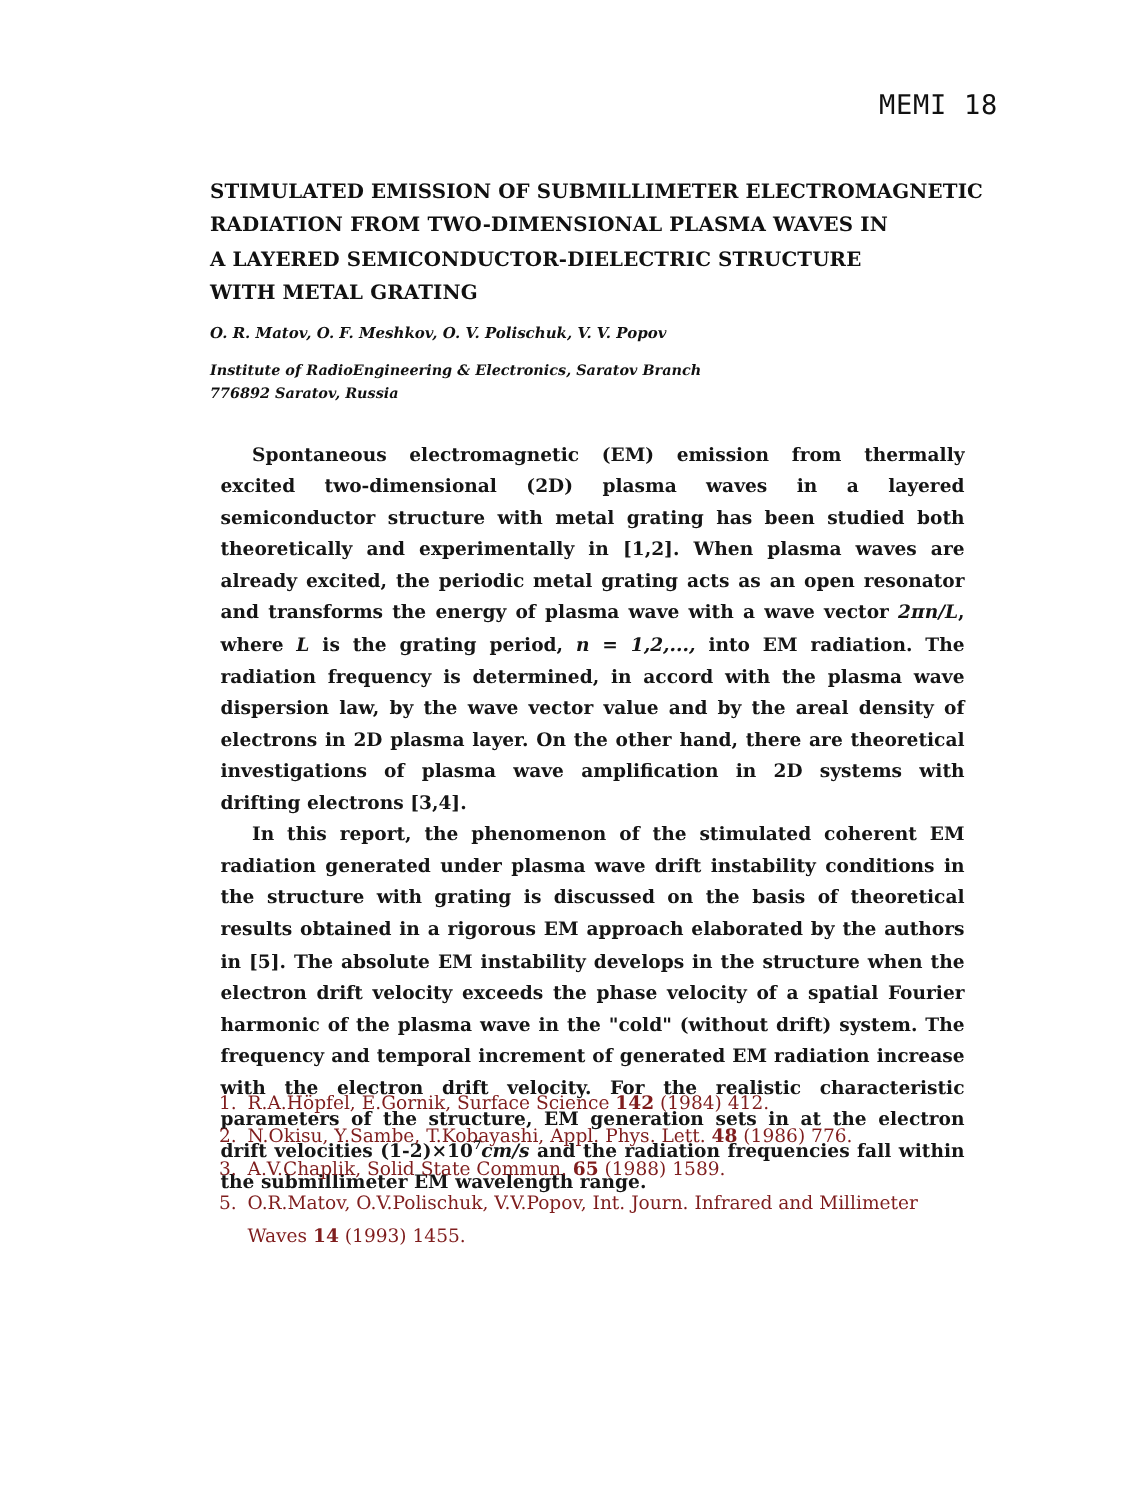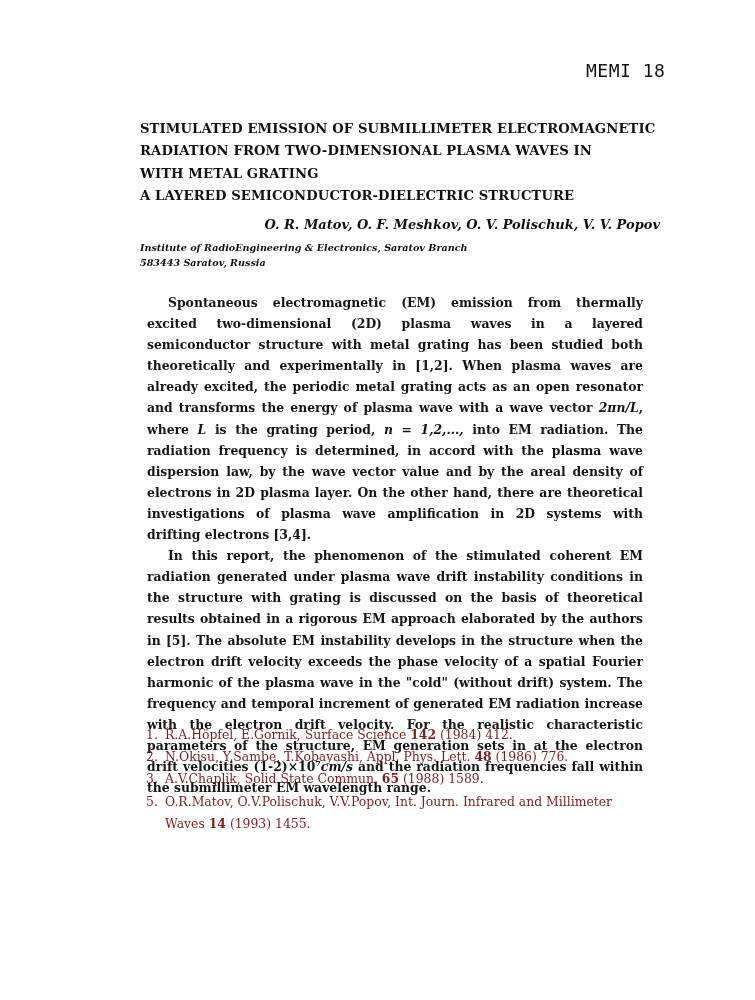--- a/index.html
+++ b/index.html
@@ -13,21 +13,21 @@
     font-family: "DejaVu Sans Mono", "Liberation Mono", monospace;
     font-size: 18px; letter-spacing: 0.5px;
   }
   .title {
     position: absolute; left: 140px; top: 118px; width: 520px;
     font-weight: bold; font-size: 13.2px;
     line-height: 22.4px; letter-spacing: 0.1px;
   }
   .authors {
     position: absolute; left: 140px; top: 217px; width: 520px;
-    text-align: right; font-style: italic; font-weight: bold; font-size: 13px;
+    text-align: left; font-style: italic; font-weight: bold; font-size: 10px;
   }
   .affil {
     position: absolute; left: 140px; top: 240px; width: 520px;
     text-align: left; font-style: italic; font-weight: bold; font-size: 9.6px;
     line-height: 15px;
   }
   .body-text {
     position: absolute; left: 147px; top: 292px; width: 496px;
     font-size: 12.4px; line-height: 21.1px; text-align: justify;
     font-weight: bold; color: #151515;
@@ -45,29 +45,29 @@
   i { }
 </style>
 </head>
 <body>
 
 <div class="page-id">MEMI 18</div>
 
 <div class="title">
   <div>STIMULATED EMISSION OF SUBMILLIMETER ELECTROMAGNETIC</div>
   <div>RADIATION FROM TWO-DIMENSIONAL PLASMA WAVES IN</div>
+  <div>A LAYERED SEMICONDUCTOR-DIELECTRIC STRUCTURE</div>
   <div>WITH METAL GRATING</div>
-  <div>A LAYERED SEMICONDUCTOR-DIELECTRIC STRUCTURE</div>
 </div>
 
 <div class="authors">O. R. Matov, O. F. Meshkov, O. V. Polischuk, V. V. Popov</div>
 
 <div class="affil">
   <div>Institute of RadioEngineering &amp; Electronics, Saratov Branch</div>
-  <div>583443 Saratov, Russia</div>
+  <div>776892 Saratov, Russia</div>
 </div>
 
 <div class="body-text">
   <p><span>Spontaneous electromagnetic (EM) emission from thermally excited two-dimensional (2D) plasma waves in a layered semiconductor structure with metal grating has been studied both theoretically and experimentally in [1,2]. When plasma waves are already excited, the periodic metal grating acts as an open resonator and transforms the energy of plasma wave with a wave vector </span><i>2πn/L</i><span>, where </span><i>L</i><span> is the grating period, </span><i>n = 1,2,...,</i><span> into EM radiation. The radiation frequency is determined, in accord with the plasma wave dispersion law, by the wave vector value and by the areal density of electrons in 2D plasma layer. On the other hand, there are theoretical investigations of plasma wave amplification in 2D systems with drifting electrons [3,4].</span></p>
   <p><span>In this report, the phenomenon of the stimulated coherent EM radiation generated under plasma wave drift instability conditions in the structure with grating is discussed on the basis of theoretical results obtained in a rigorous EM approach elaborated by the authors in [5]. The absolute EM instability develops in the structure when the electron drift velocity exceeds the phase velocity of a spatial Fourier harmonic of the plasma wave in the "cold" (without drift) system. The frequency and temporal increment of generated EM radiation increase with the electron drift velocity. For the realistic characteristic parameters of the structure, EM generation sets in at the electron drift velocities (1-2)×10</span><sup>7</sup><i>cm/s</i><span> and the radiation frequencies fall within the submillimeter EM wavelength range.</span></p>
 </div>
 
 <ol class="refs">
   <li><span class="num">1.</span><span>R.A.Höpfel, E.Gornik, Surface Science </span><span class="vol">142</span><span> (1984) 412.</span></li>
   <li><span class="num">2.</span><span>N.Okisu, Y.Sambe, T.Kobayashi, Appl. Phys. Lett. </span><span class="vol">48</span><span> (1986) 776.</span></li>

